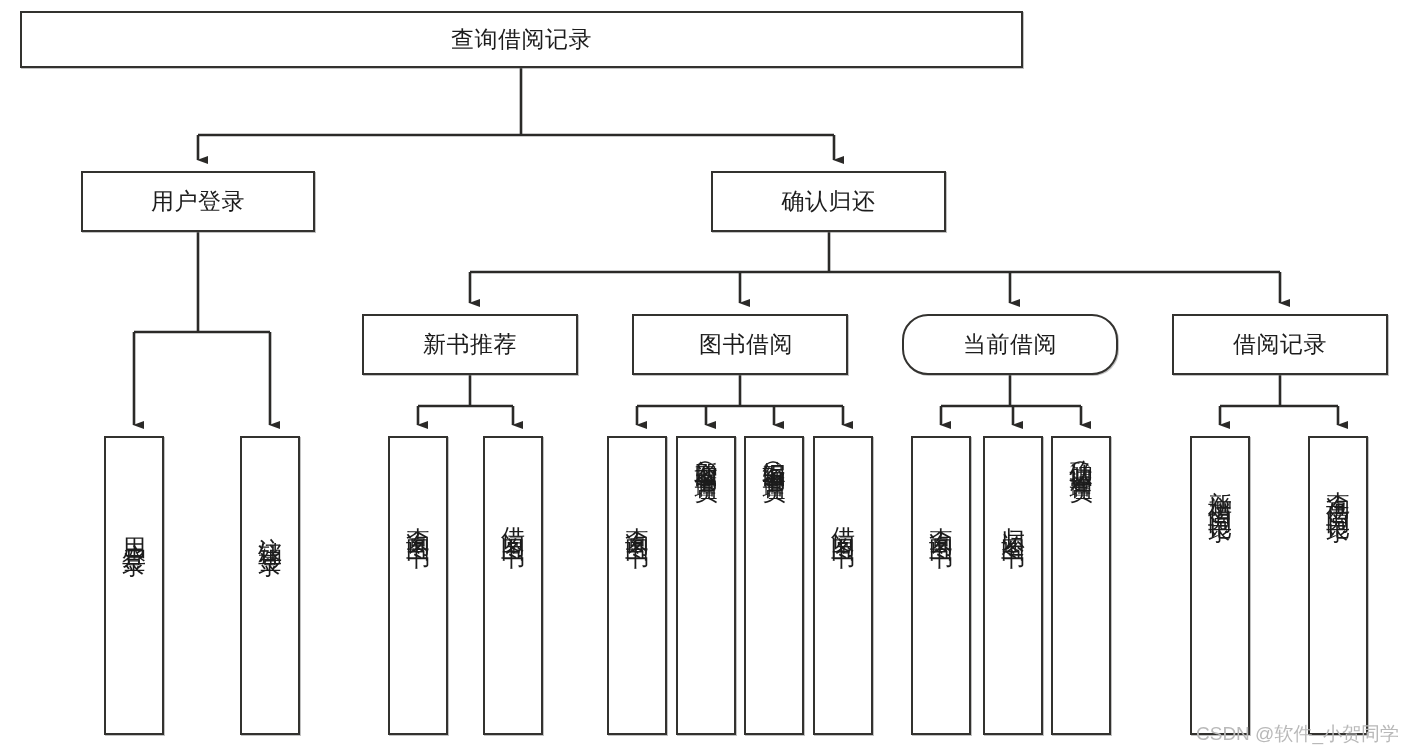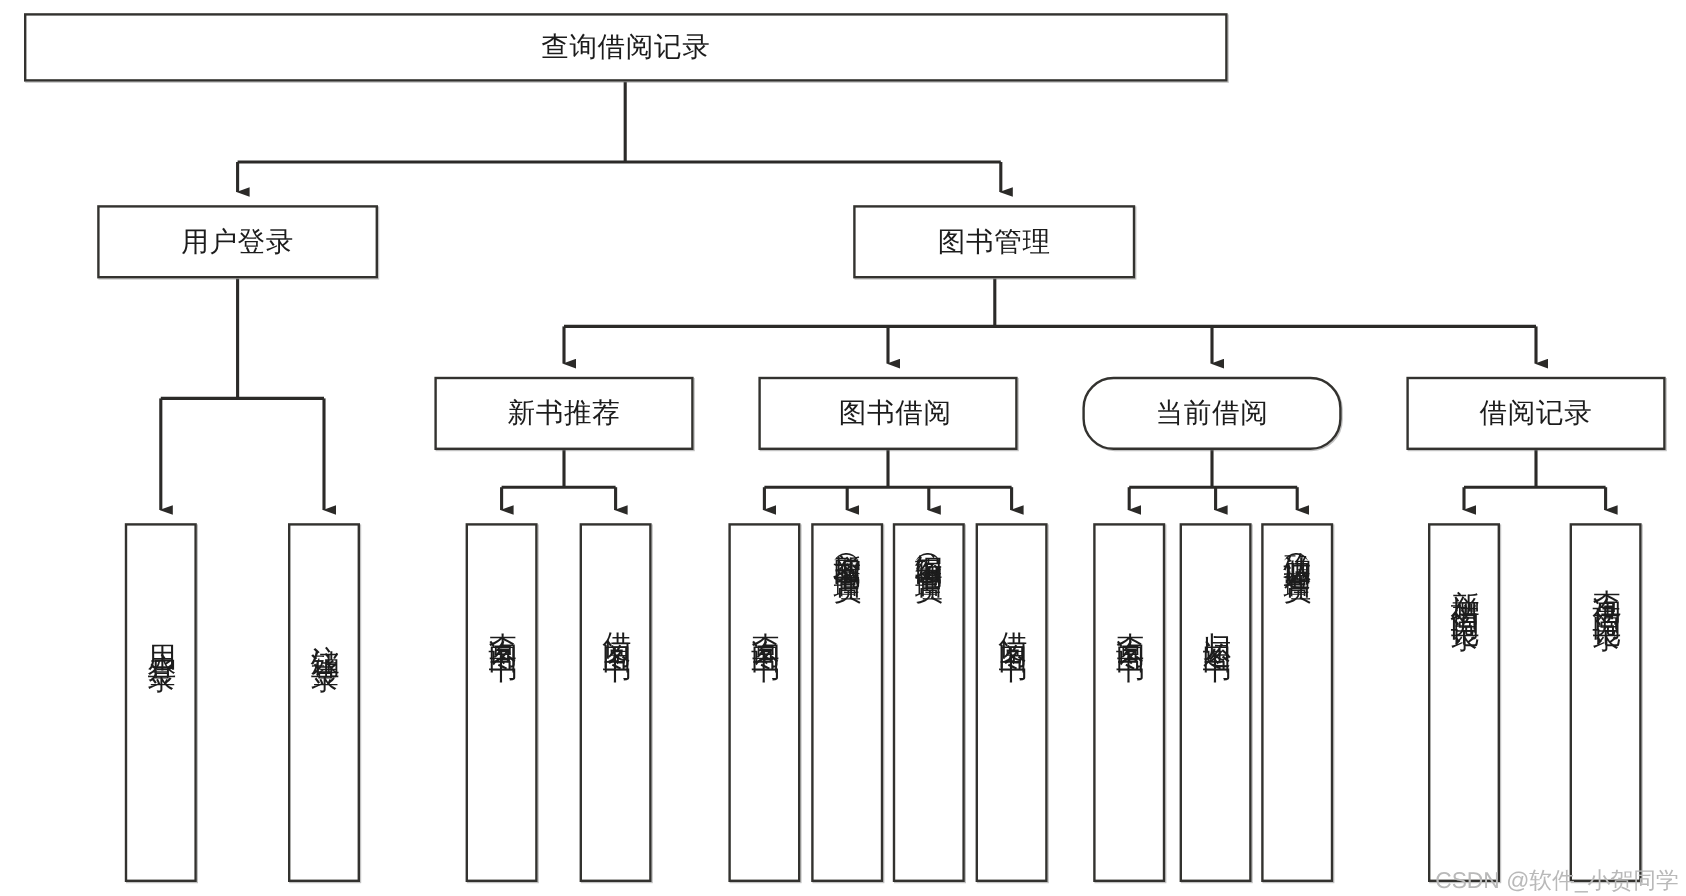--- a/index.html
+++ b/index.html
@@ -129,21 +129,21 @@
   </svg>
 
   <div class="node horiz" style="left:20px; top:11px; width:1003px; height:57px;">
     <span class="label">查询借阅记录</span>
   </div>
 
   <div class="node horiz" style="left:81px; top:171px; width:234px; height:61px;">
     <span class="label">用户登录</span>
   </div>
   <div class="node horiz" style="left:711px; top:171px; width:235px; height:61px;">
-    <span class="label">图书管理</span>
+    <span class="label">确认归还</span>
   </div>
 
   <div class="node horiz" style="left:362px; top:314px; width:216px; height:61px;">
     <span class="label">新书推荐</span>
   </div>
   <div class="node horiz" style="left:632px; top:314px; width:216px; height:61px;padding-left:12px;">
     <span class="label">图书借阅</span>
   </div>
   <div class="node horiz" style="left:902px; top:314px; width:216px; height:61px;border-radius:26px;">
     <span class="label">当前借阅</span>

